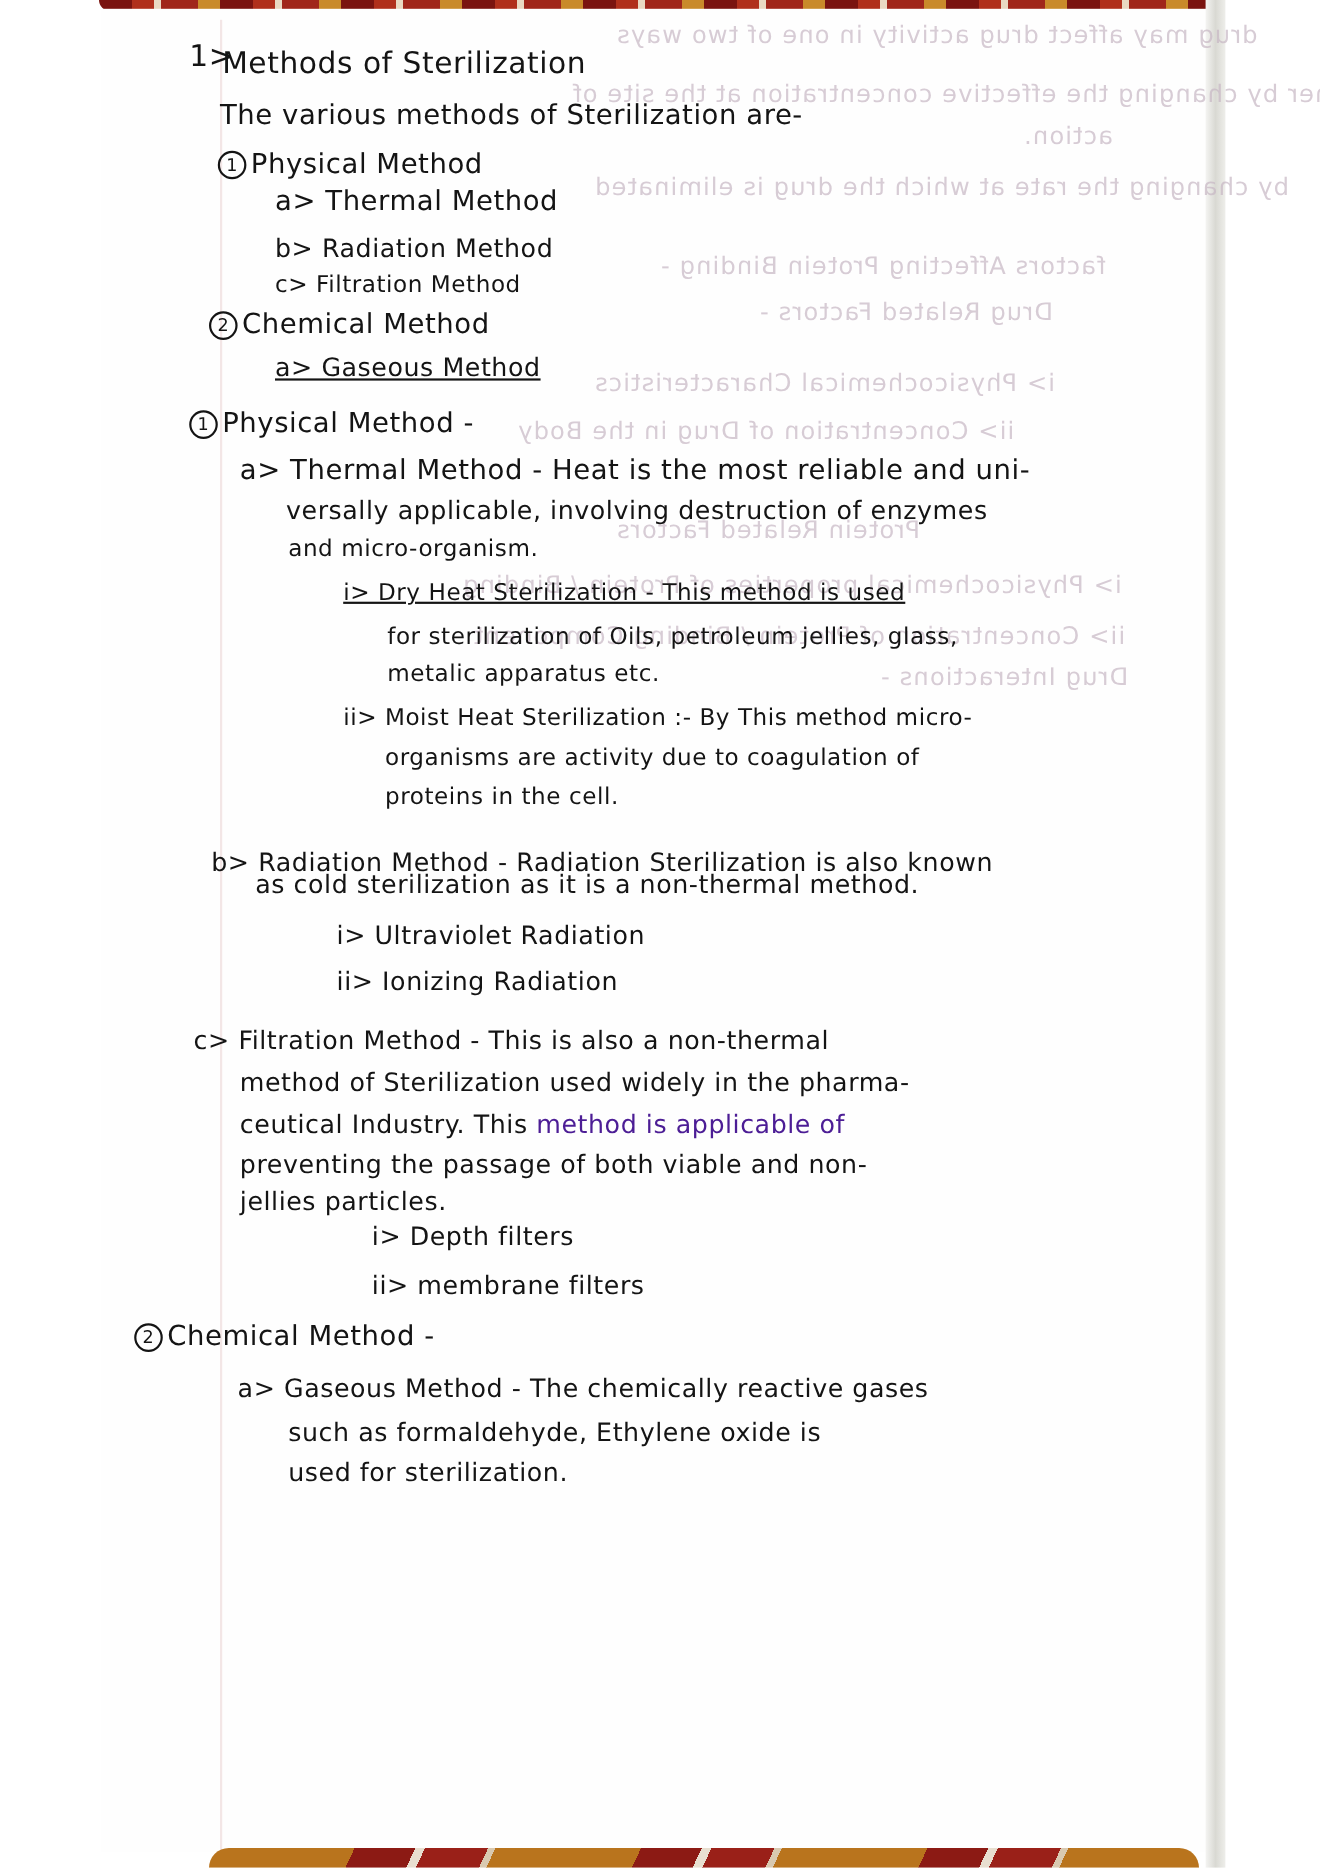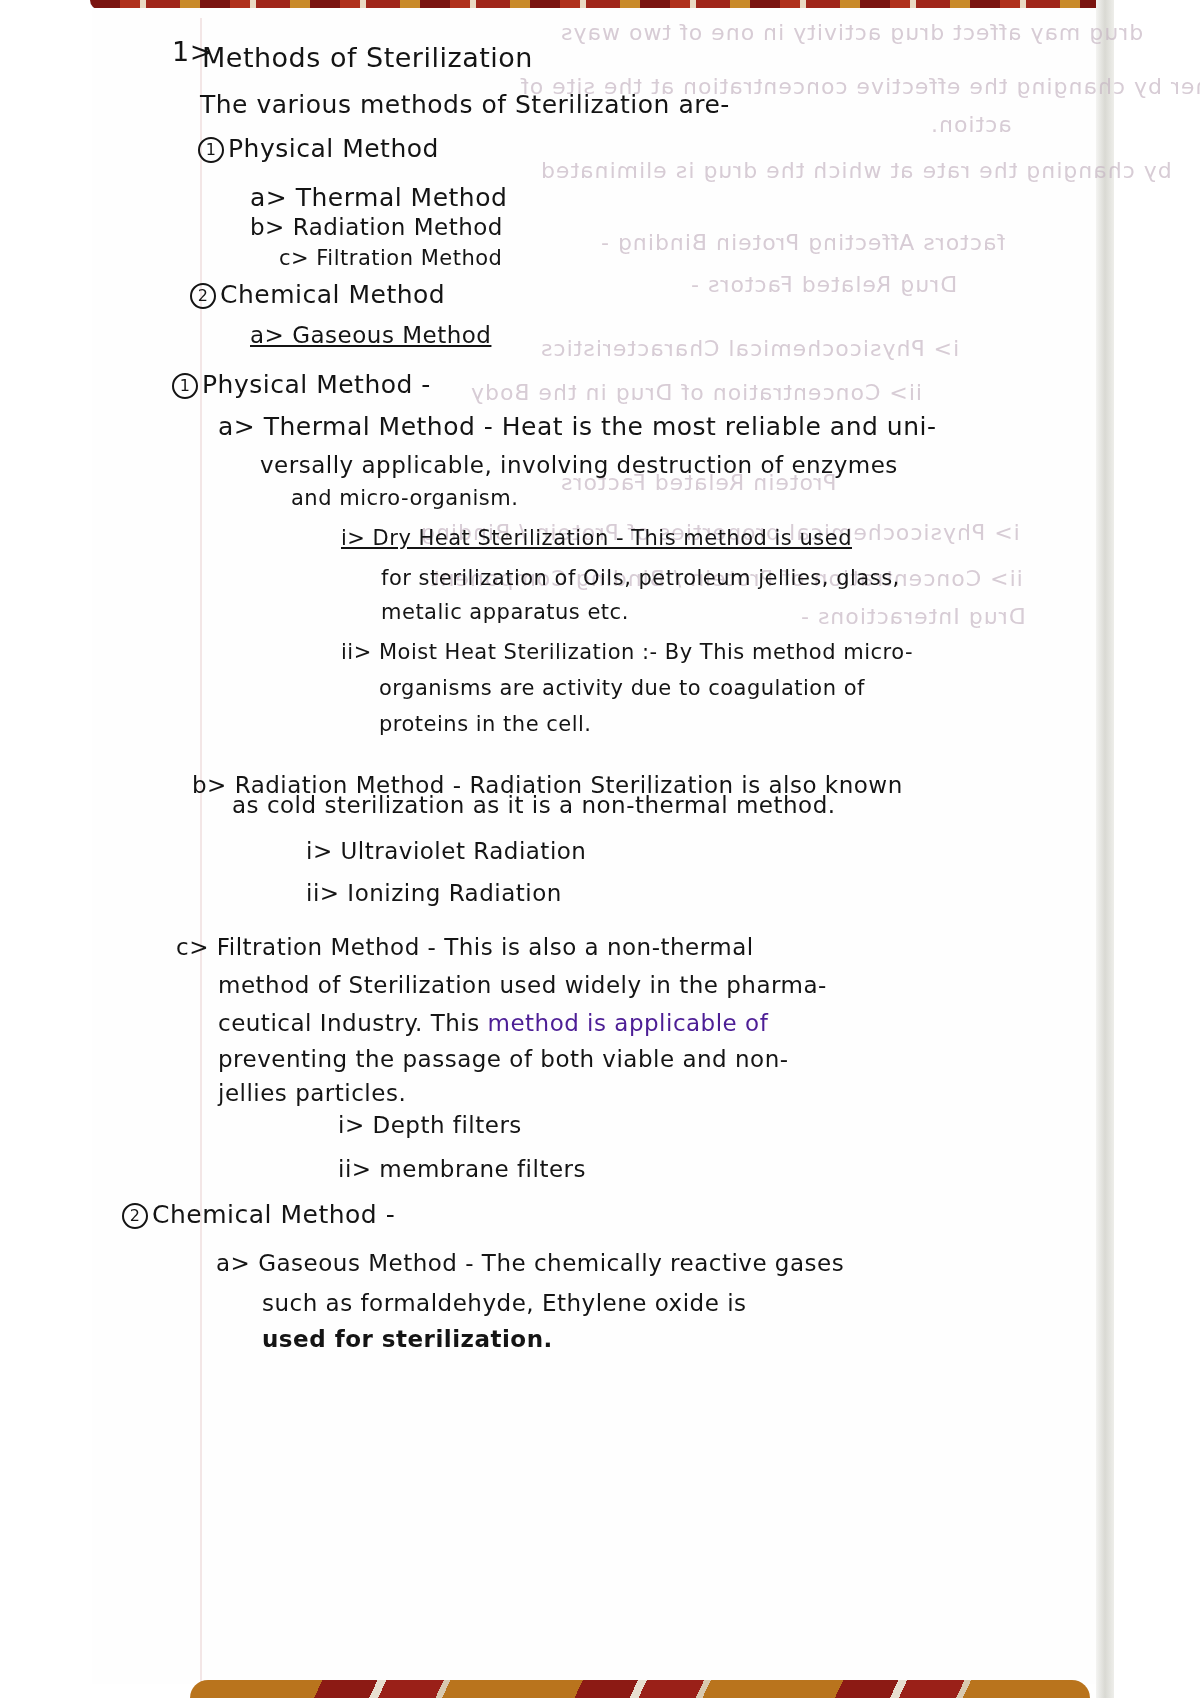--- a/index.html
+++ b/index.html
@@ -35,21 +35,21 @@
     transform: scaleX(-1); white-space: nowrap; opacity: 0.7;
     font-family: "DejaVu Sans", sans-serif;
   }
   .hw {
     position: absolute; color: #141414; white-space: nowrap;
     font-family: "DejaVu Sans", sans-serif; letter-spacing: 0.5px;
   }
   .h1 { font-size: 27px; }
   .h2 { font-size: 25px; }
   .t  { font-size: 23px; }
-  .s  { font-size: 21px; margin-left: 29px; }
+  .s  { font-size: 21px; }
   .blue { color: #4c1d95; }
   .circ {
     display: inline-block; width: 22px; height: 22px; border: 2px solid #141414;
     border-radius: 50%; text-align: center; line-height: 22px; font-size: 16px;
     margin-right: 4px; vertical-align: 2px;
   }
 </style>
 </head>
 <body>
 
@@ -73,21 +73,21 @@
 <div class="ghost" style="left:430px; top:566px;">ii&gt; Concentration of Protein / Binding Component</div>
 <div class="ghost" style="left:800px; top:604px;">Drug Interactions -</div>
 
 <div class="hw h1" style="left:172px; top:36px;">1&gt;</div>
 <div class="hw h1" style="left:202px; top:42px;">Methods of Sterilization</div>
 <div class="hw h2" style="left:200px; top:90px;">The various methods of Sterilization are-</div>
 
 <div class="hw h2" style="left:198px; top:134px;">
   <span class="circ">1</span><span>Physical Method</span>
 </div>
-<div class="hw h2" style="left:250px; top:183px;">a&gt; Thermal Method</div>
+<div class="hw h2" style="left:250px; top:168px;">a&gt; Thermal Method</div>
 <div class="hw t" style="left:250px; top:214px;">b&gt; Radiation Method</div>
 <div class="hw s" style="left:250px; top:246px;">c&gt; Filtration Method</div>
 <div class="hw h2" style="left:190px; top:280px;">
   <span class="circ">2</span><span>Chemical Method</span>
 </div>
 <div class="hw t" style="left:250px; top:322px;text-decoration:underline;">a&gt; Gaseous Method</div>
 
 <div class="hw h2" style="left:172px; top:370px;">
   <span class="circ">1</span><span>Physical Method -</span>
 </div>
@@ -117,13 +117,13 @@
 <div class="hw t" style="left:218px; top:1046px;">preventing the passage of both viable and non-</div>
 <div class="hw t" style="left:218px; top:1080px;">jellies particles.</div>
 <div class="hw t" style="left:338px; top:1112px;">i&gt; Depth filters</div>
 <div class="hw t" style="left:338px; top:1156px;">ii&gt; membrane filters</div>
 
 <div class="hw h2" style="left:122px; top:1200px;">
   <span class="circ">2</span><span>Chemical Method -</span>
 </div>
 <div class="hw t" style="left:216px; top:1250px;">a&gt; Gaseous Method - The chemically reactive gases</div>
 <div class="hw t" style="left:262px; top:1290px;">such as formaldehyde, Ethylene oxide is</div>
-<div class="hw t" style="left:262px; top:1326px;font-weight:bold;">used for sterilization.</div>
+<div class="hw t" style="left:262px; top:1326px;">used for sterilization.</div>
 
 </body></html>

